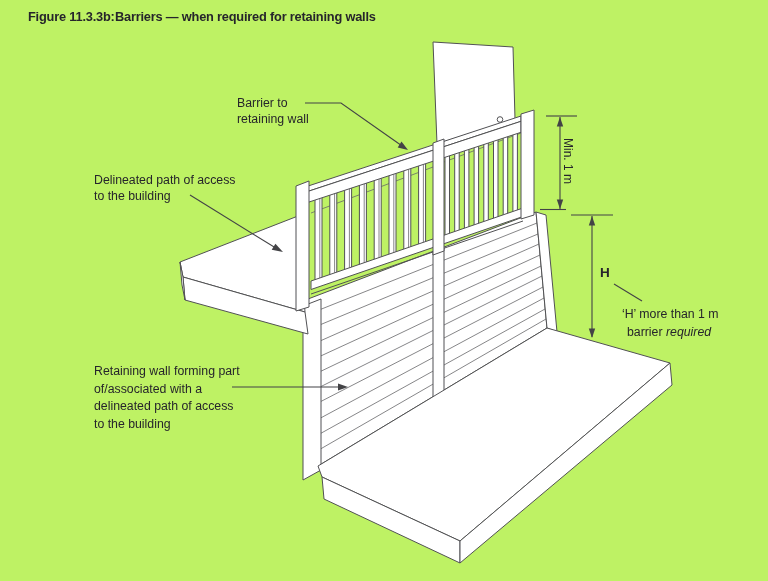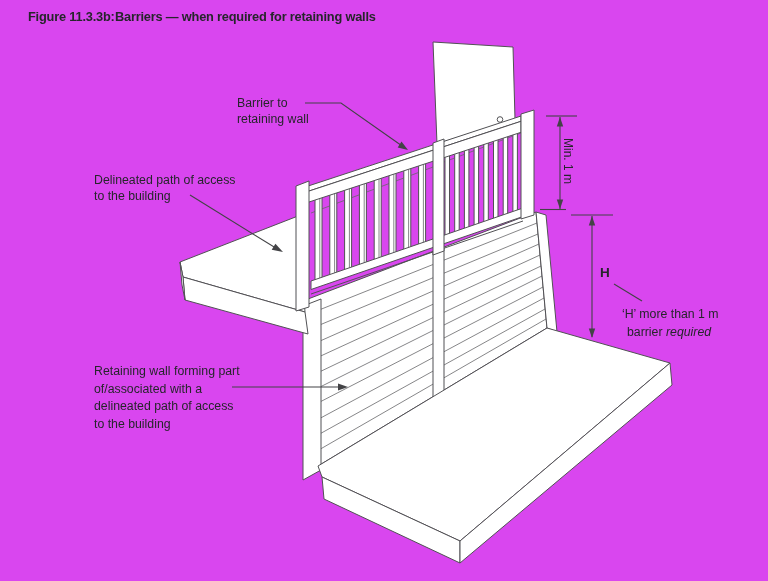--- a/index.html
+++ b/index.html
@@ -1,16 +1,16 @@
 <!DOCTYPE html>
 <html><head>
 <meta charset="utf-8">
 <style>
   html,body{margin:0;padding:0;background:#ffffff;}
-  .page{position:relative;width:768px;height:581px;background:#d946ef;overflow:hidden;
+  .page{position:relative;width:768px;height:581px;background:#bef264;overflow:hidden;
         font-family:"Liberation Sans",sans-serif;}
   svg{display:block;}
   .ln{fill:none;stroke:#515154;stroke-width:1;}
   .face{fill:#ffffff;stroke:#515154;stroke-width:1;stroke-linejoin:round;}
   .thin{fill:none;stroke:#67676a;stroke-width:0.8;}
   .dim{fill:none;stroke:#434346;stroke-width:1.1;}
   .arrow{fill:#434346;stroke:none;}
   .lead{fill:none;stroke:#434346;stroke-width:1.1;}
   text{fill:#26252b;}
   .lbl{font-size:12.3px;}

